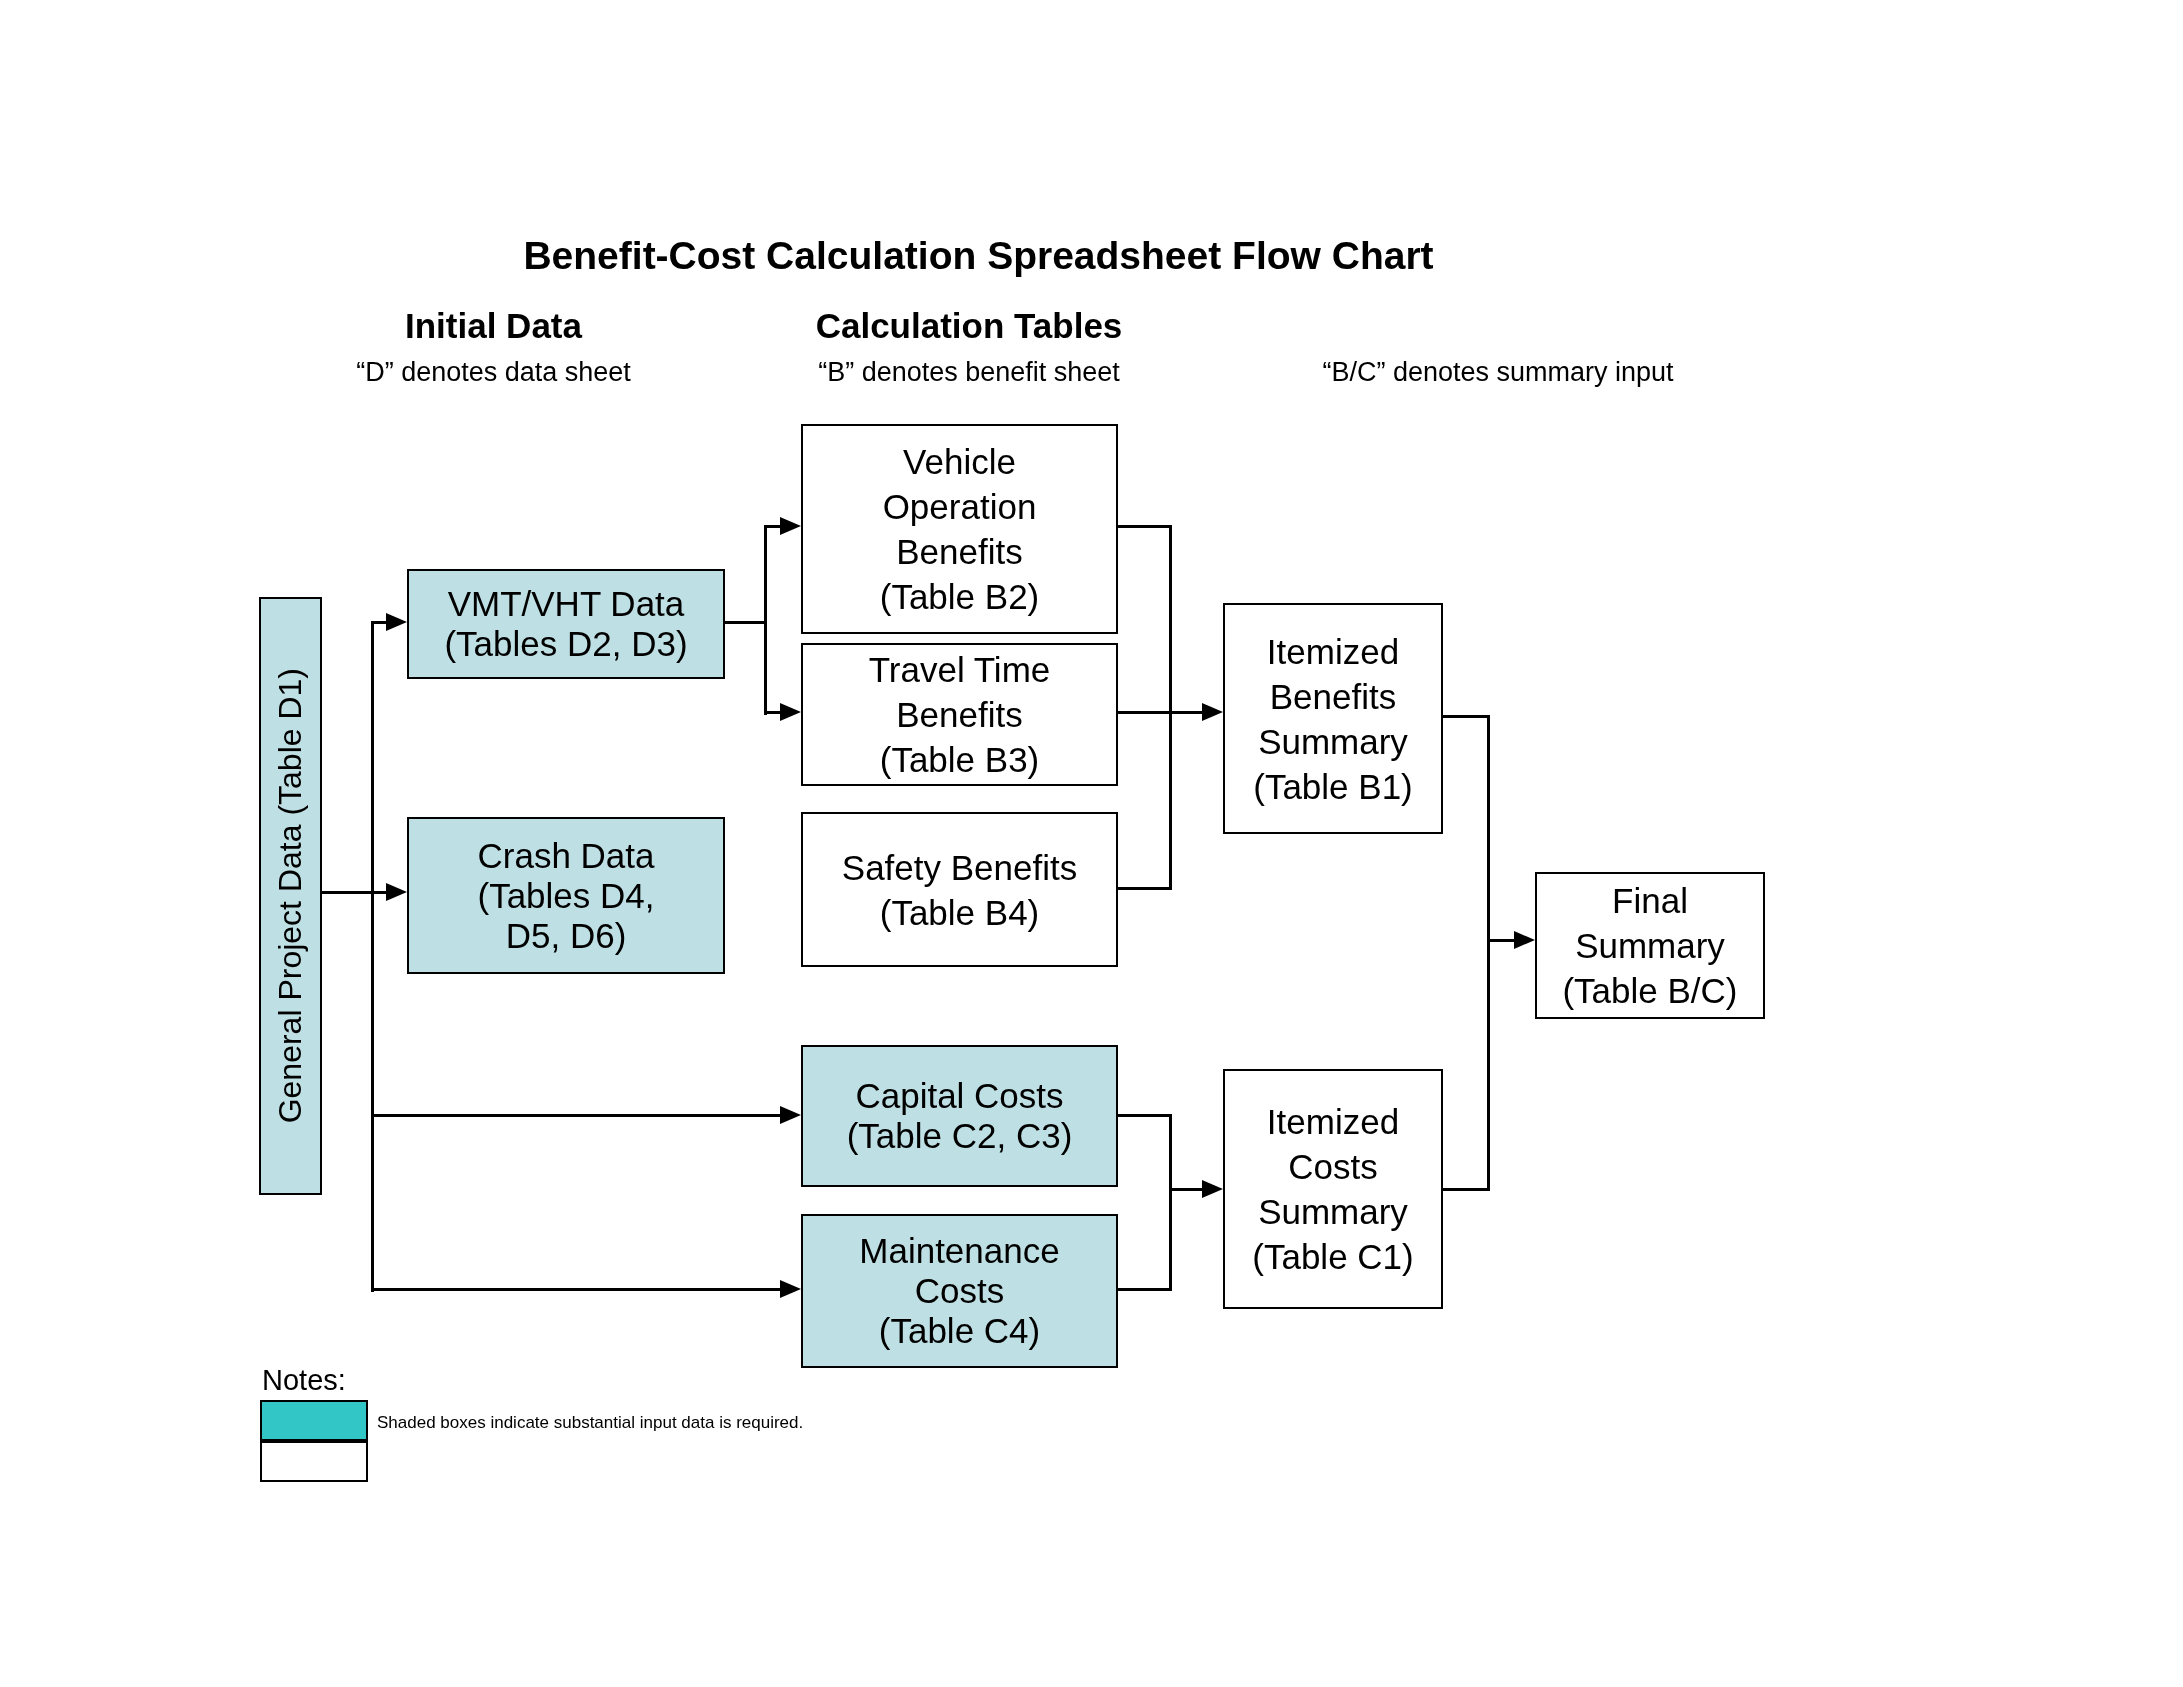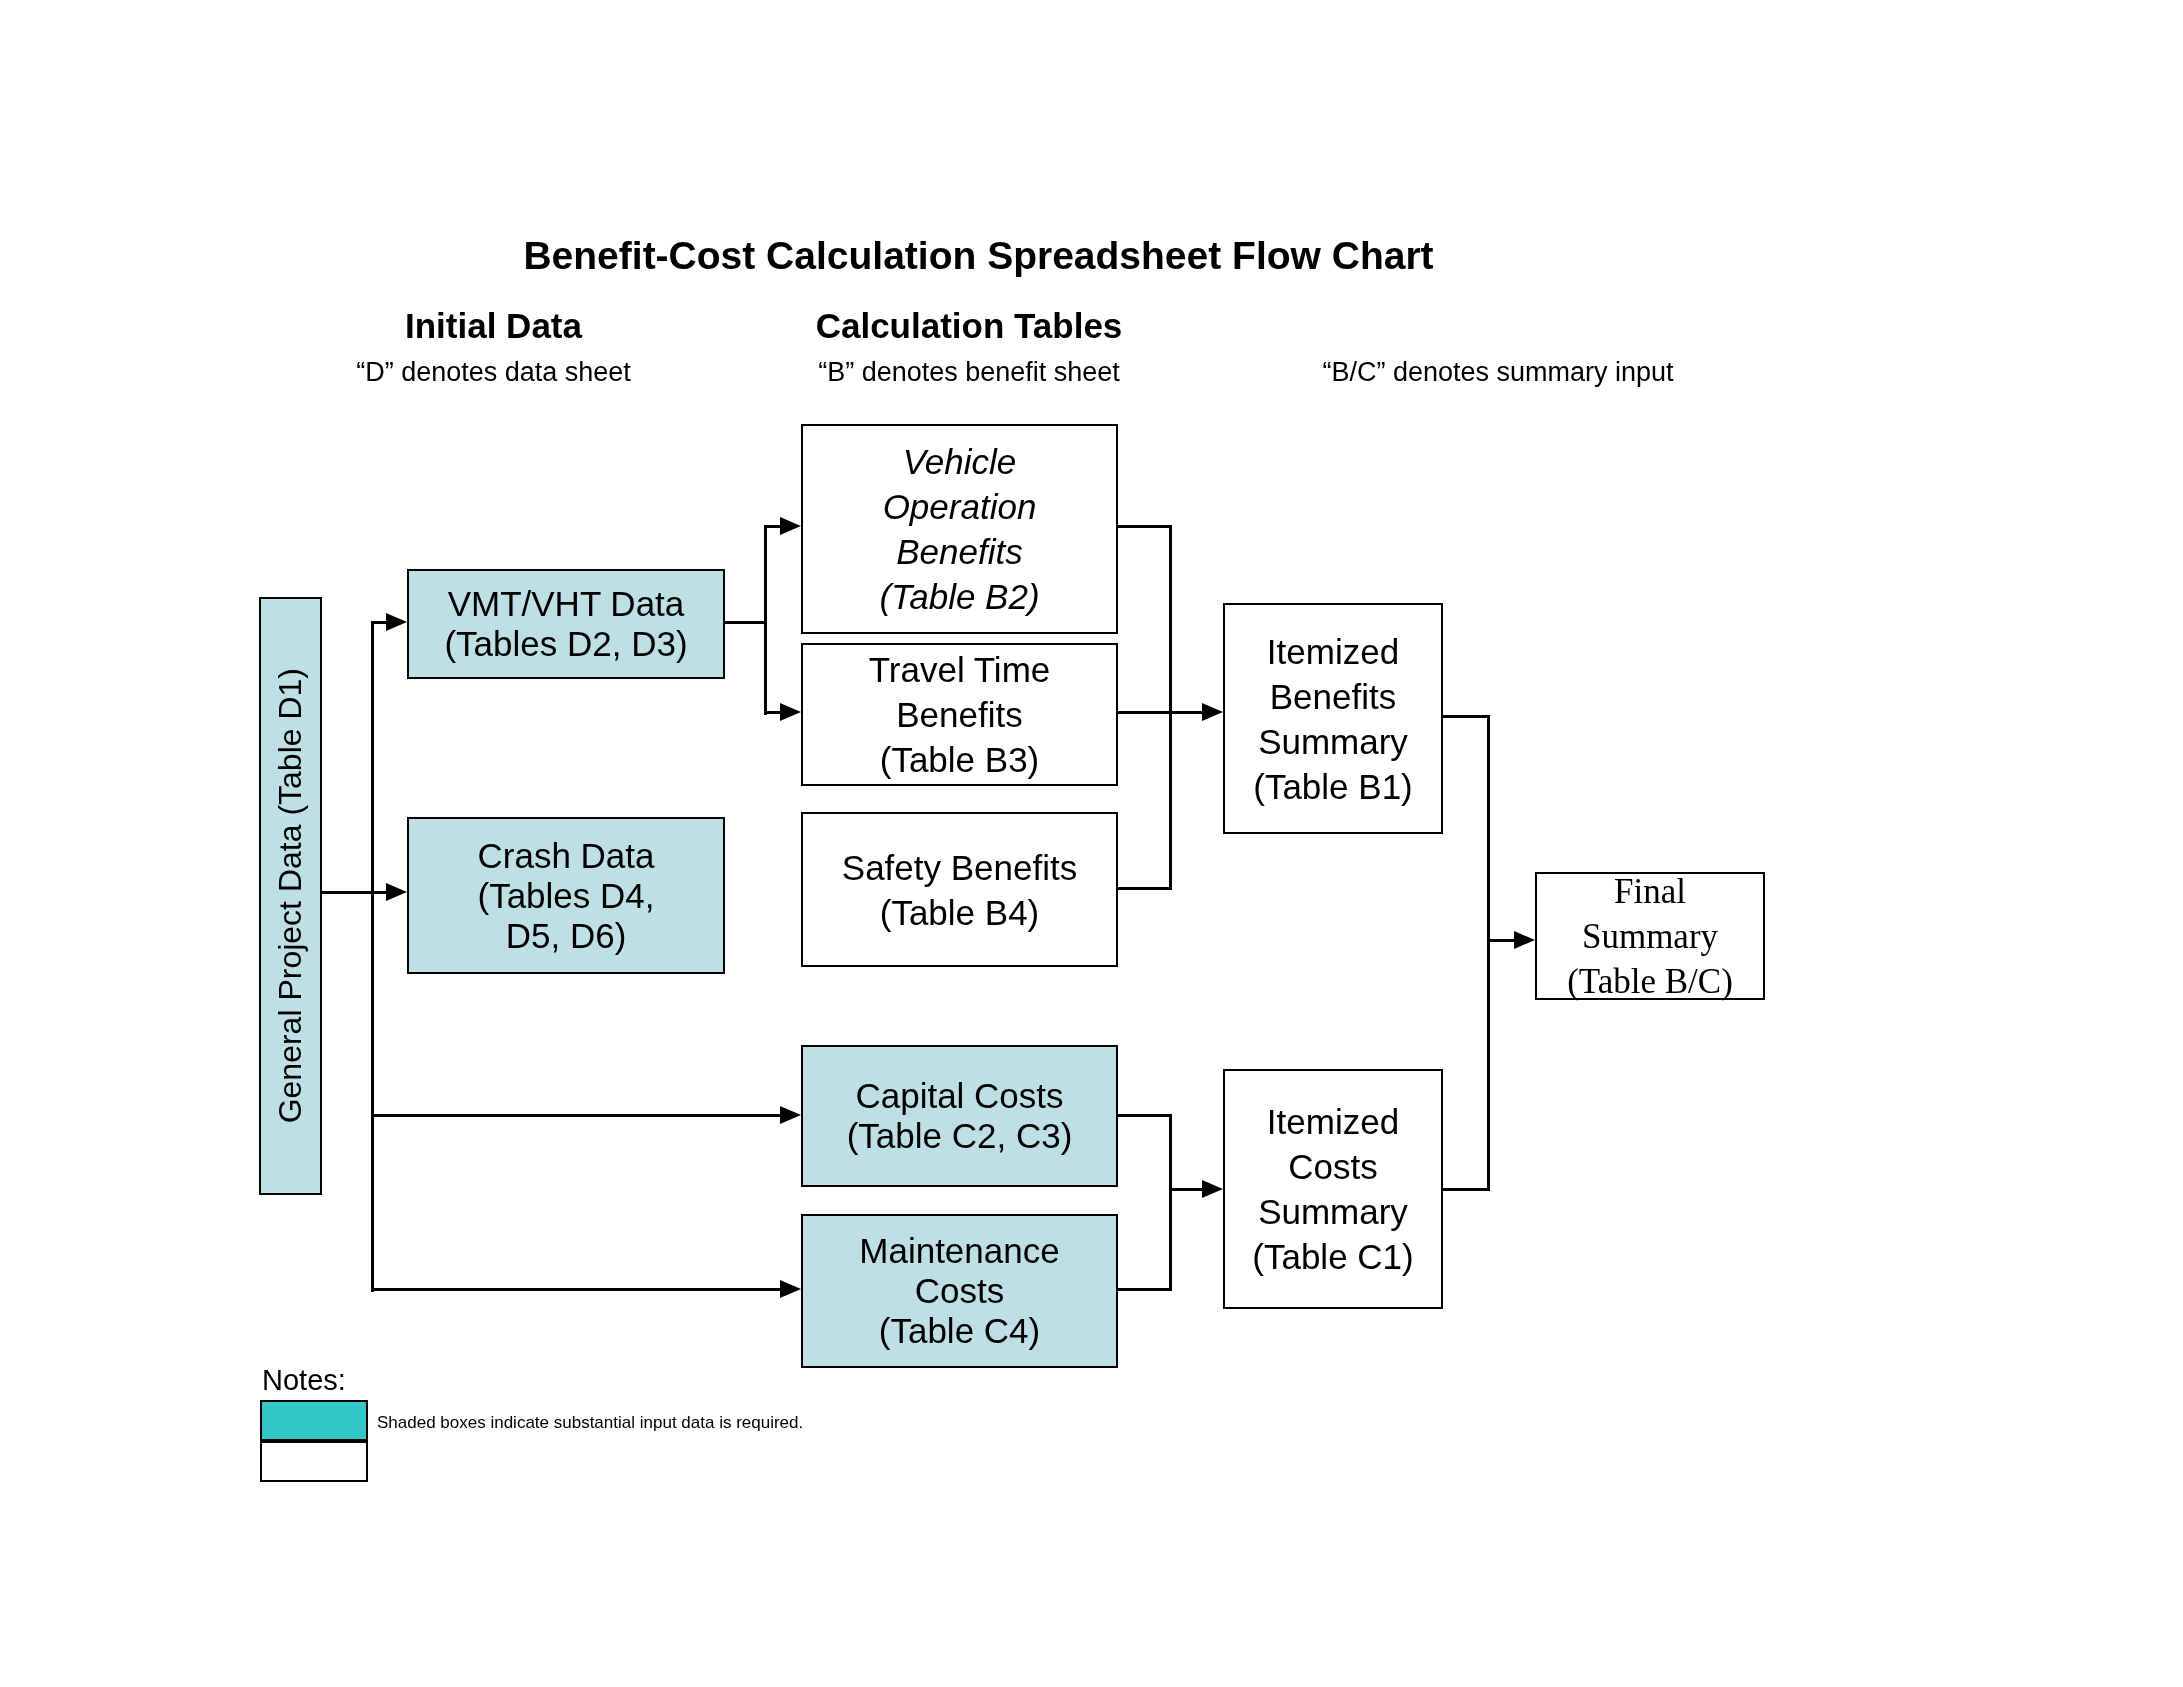--- a/index.html
+++ b/index.html
@@ -70,21 +70,21 @@
     <div class="ln">VMT/VHT Data</div>
     <div class="ln">(Tables D2, D3)</div>
   </div>
 
   <div class="node shaded tight" style="left:407px;top:817px;width:318px;height:157px;">
     <div class="ln">Crash Data</div>
     <div class="ln">(Tables D4,</div>
     <div class="ln">D5, D6)</div>
   </div>
 
-  <div class="node" style="left:801px;top:424px;width:317px;height:210px;font-style:italic;">
+  <div class="node" style="left:801px;top:424px;width:317px;height:210px;">
     <div class="ln">Vehicle</div>
     <div class="ln">Operation</div>
     <div class="ln">Benefits</div>
     <div class="ln">(Table B2)</div>
   </div>
 
   <div class="node" style="left:801px;top:643px;width:317px;height:143px;">
     <div class="ln">Travel Time</div>
     <div class="ln">Benefits</div>
     <div class="ln">(Table B3)</div>
@@ -113,21 +113,21 @@
     <div class="ln">(Table B1)</div>
   </div>
 
   <div class="node" style="left:1223px;top:1069px;width:220px;height:240px;">
     <div class="ln">Itemized</div>
     <div class="ln">Costs</div>
     <div class="ln">Summary</div>
     <div class="ln">(Table C1)</div>
   </div>
 
-  <div class="node" style="left:1535px;top:872px;width:230px;height:128px;font-family:Liberation Serif, serif;">
+  <div class="node" style="left:1535px;top:872px;width:230px;height:147px;">
     <div class="ln">Final</div>
     <div class="ln">Summary</div>
     <div class="ln">(Table B/C)</div>
   </div>
 
   <div class="hline" style="left:321px;top:891px;width:68px;"></div>
   <div class="vline" style="left:371px;top:621px;height:671px;"></div>
   <div class="hline" style="left:372px;top:621px;width:17.5px;"></div>
   <div class="hline" style="left:372px;top:1114px;width:410px;"></div>
   <div class="hline" style="left:372px;top:1288px;width:410px;"></div>

